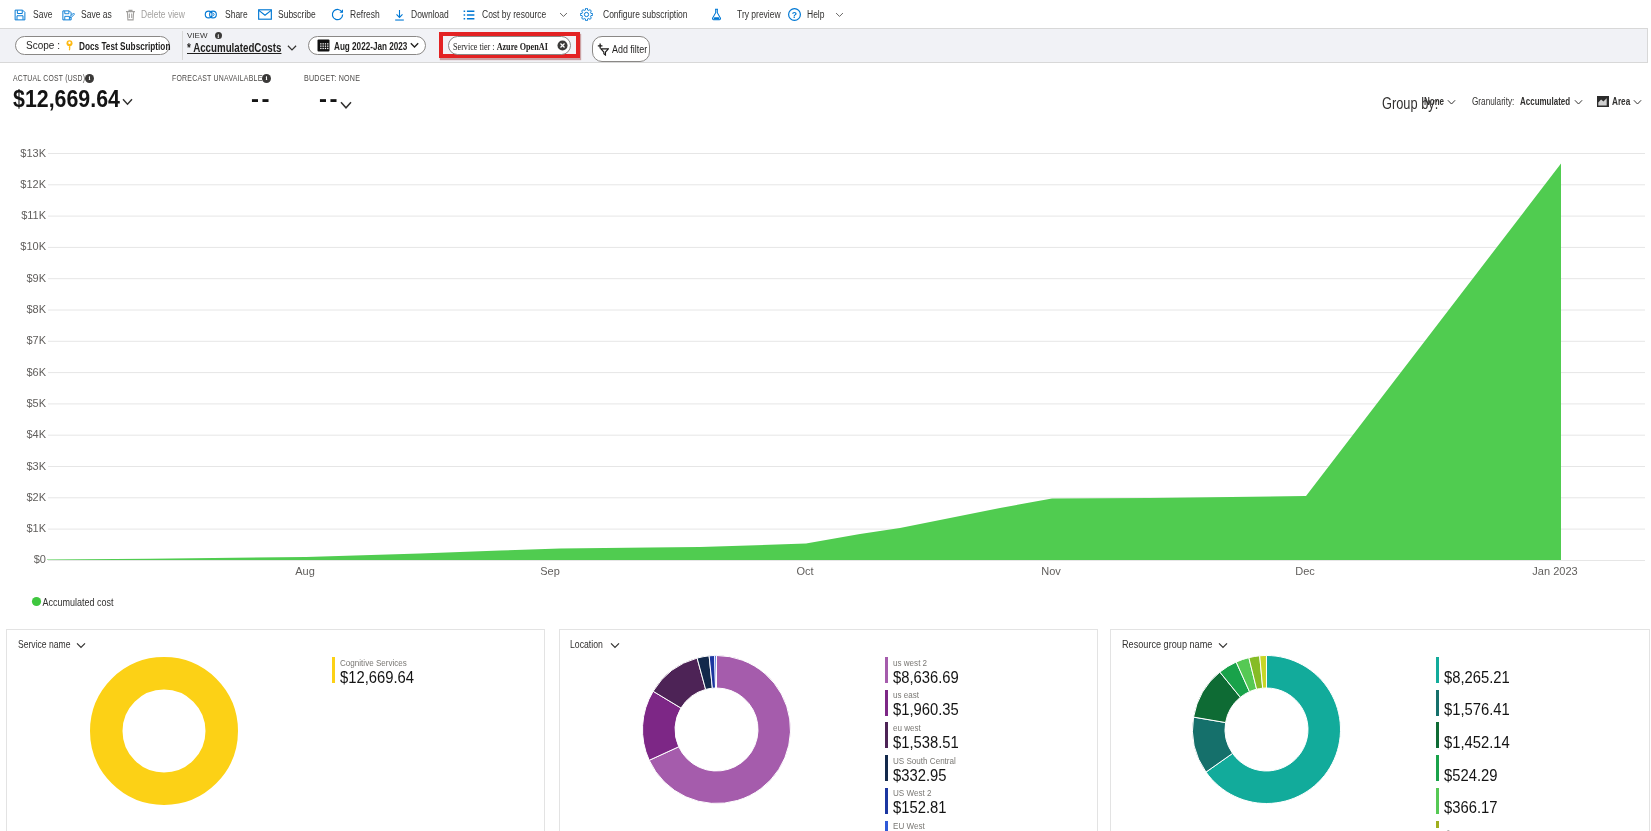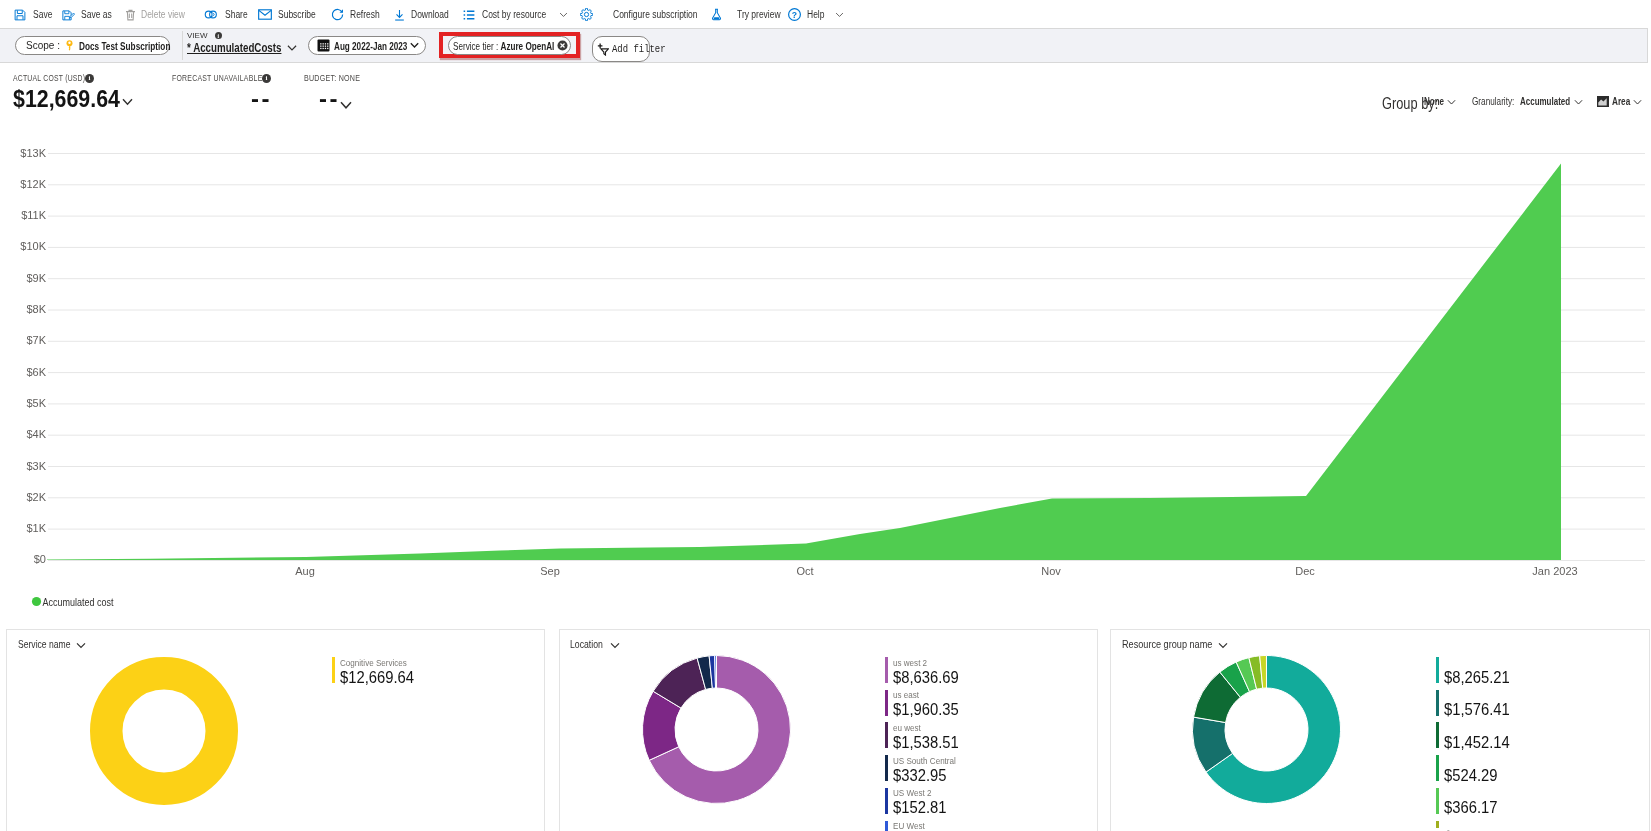--- a/index.html
+++ b/index.html
@@ -89,21 +89,21 @@
     </div>
     <div class="tbi" style="left:463px; gap:7px;">
       <svg width="12" height="10" viewBox="0 0 15 13">
           <path d="M0.5 1.5h2M0.5 6.5h2M0.5 11.5h2M4.8 1.5h9.7M4.8 6.5h9.7M4.8 11.5h9.7" stroke="#0078d4" stroke-width="1.9"></path>
         </svg>
       <span style="width:64px;">Cost by resource</span>
       <svg width="9" height="6" viewBox="0 0 10 7" style="margin-left:6px;">
           <path d="M1 1.2 5 5.2 9 1.2" fill="none" stroke="#605e5c" stroke-width="1.1"></path>
         </svg>
     </div>
-    <div class="tbi" style="left:580px; gap:20px;text-align:right;">
+    <div class="tbi" style="left:580px; gap:10px;text-align:right;">
       <svg width="13" height="13" viewBox="0 0 16 16">
           <path d="M15.29 6.72A7.4 7.4 0 0 1 15.29 9.28L13.43 9.35A5.6 5.6 0 0 1 12.80 10.88L14.06 12.24A7.4 7.4 0 0 1 12.24 14.06L10.88 12.80A5.6 5.6 0 0 1 9.35 13.43L9.28 15.29A7.4 7.4 0 0 1 6.72 15.29L6.65 13.43A5.6 5.6 0 0 1 5.12 12.80L3.76 14.06A7.4 7.4 0 0 1 1.94 12.24L3.20 10.88A5.6 5.6 0 0 1 2.57 9.35L0.71 9.28A7.4 7.4 0 0 1 0.71 6.72L2.57 6.65A5.6 5.6 0 0 1 3.20 5.12L1.94 3.76A7.4 7.4 0 0 1 3.76 1.94L5.12 3.20A5.6 5.6 0 0 1 6.65 2.57L6.72 0.71A7.4 7.4 0 0 1 9.28 0.71L9.35 2.57A5.6 5.6 0 0 1 10.88 3.20L12.24 1.94A7.4 7.4 0 0 1 14.06 3.76L12.80 5.12A5.6 5.6 0 0 1 13.43 6.65Z" fill="none" stroke="#0078d4" stroke-width="1.2"></path>
           <circle cx="8" cy="8" r="2.6" fill="none" stroke="#0078d4" stroke-width="1.2"></circle>
         </svg>
       <span>Configure subscription</span>
     </div>
     <div class="tbi" style="left:710px; gap:14px;">
       <svg width="13" height="13" viewBox="0 0 16 16">
           <path d="M6.2 1.5h3.6M7 1.5v4.3l-3.7 6.4A1.4 1.4 0 0 0 4.5 14.4h7a1.4 1.4 0 0 0 1.2-2.2L9 5.8V1.5" fill="none" stroke="#0078d4" stroke-width="1.3"></path>
           <path d="M5.4 11.3h5.4l.9 1.9-.5.9H5l-.7-.9z" fill="#0078d4"></path>
@@ -156,28 +156,28 @@
             <rect x="7.8" y="8.8" width="1.3" height="1.3"></rect>
             <rect x="10.1" y="8.8" width="1.3" height="1.3"></rect>
           </g>
         </svg>
       <span class="sx sb" style="font-size:11px; transform:scaleX(0.74); width:74px; white-space:nowrap; margin-left:2px;">Aug 2022-Jan 2023</span>
       <svg width="9" height="7" viewBox="0 0 9 7">
           <path d="M0.8 1.2 4.5 5 8.2 1.2" fill="none" stroke="#201f1e" stroke-width="1.3"></path>
         </svg>
     </div>
     <div style="position:absolute; left:439px; top:3px; width:141px; height:26px; border:4px solid #e32223; box-shadow:1px 2px 1px rgba(150,40,40,0.4);"></div>
-    <div class="pill" style="left:448px; width:123px; padding:0 4px; gap:2px;">
+    <div class="pill" style="left:448px; width:123px; padding:0 4px; gap:2px;font-family:Liberation Serif, serif;">
       <span class="sx" style="font-size:11px; transform:scaleX(0.74); width:102px; white-space:nowrap;">Service tier&nbsp;:&nbsp;<b>Azure OpenAI</b></span>
       <svg width="11" height="11" viewBox="0 0 12 12">
           <circle cx="6" cy="6" r="5.5" fill="#3b3a39"></circle>
           <path d="M3.8 3.8l4.4 4.4M8.2 3.8l-4.4 4.4" stroke="#fff" stroke-width="1.3"></path>
         </svg>
     </div>
-    <div class="pill" style="left:592px; width:58px; padding:12px 4px; gap:3px;font-family:Liberation Mono, monospace;">
+    <div class="pill" style="left:592px; width:58px; padding:12px 4px; gap:3px;">
       <svg width="12" height="13" viewBox="0 0 13 14">
           <path d="M3.4 0.6v5M0.9 3.1h5" stroke="#1c1b1a" stroke-width="1.4"></path>
           <path d="M4.2 6.3h8.2l-3.2 3.5v3.2l-1.8-1.5V9.8z" fill="none" stroke="#1c1b1a" stroke-width="1.2"></path>
         </svg>
       <span class="sx" style="font-size:10.5px; transform:scaleX(0.85); width:37px; white-space:nowrap;">Add filter</span>
     </div>
   </div>
   <div id="metrics">
     <div class="mlabel" style="left:13px; top:73px;"><span class="sx" style="transform:scaleX(0.76); letter-spacing:0.3px;">ACTUAL COST (USD)</span></div>
     <span class="info abs" style="left:85px; top:73.5px; width:9px; height:9px; font-size:7px;">i</span>

